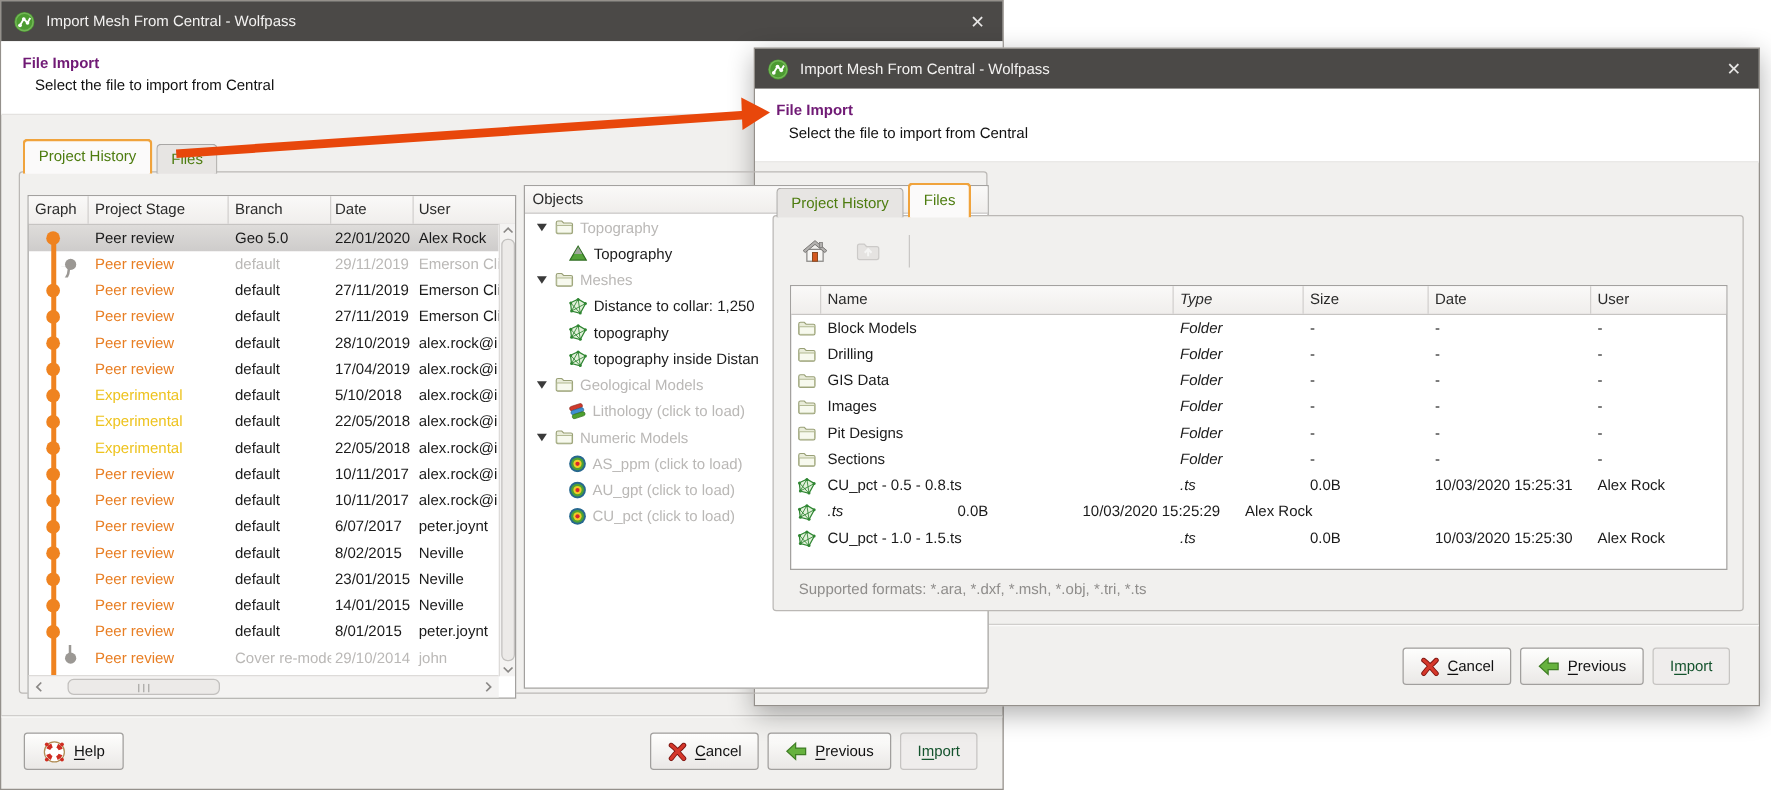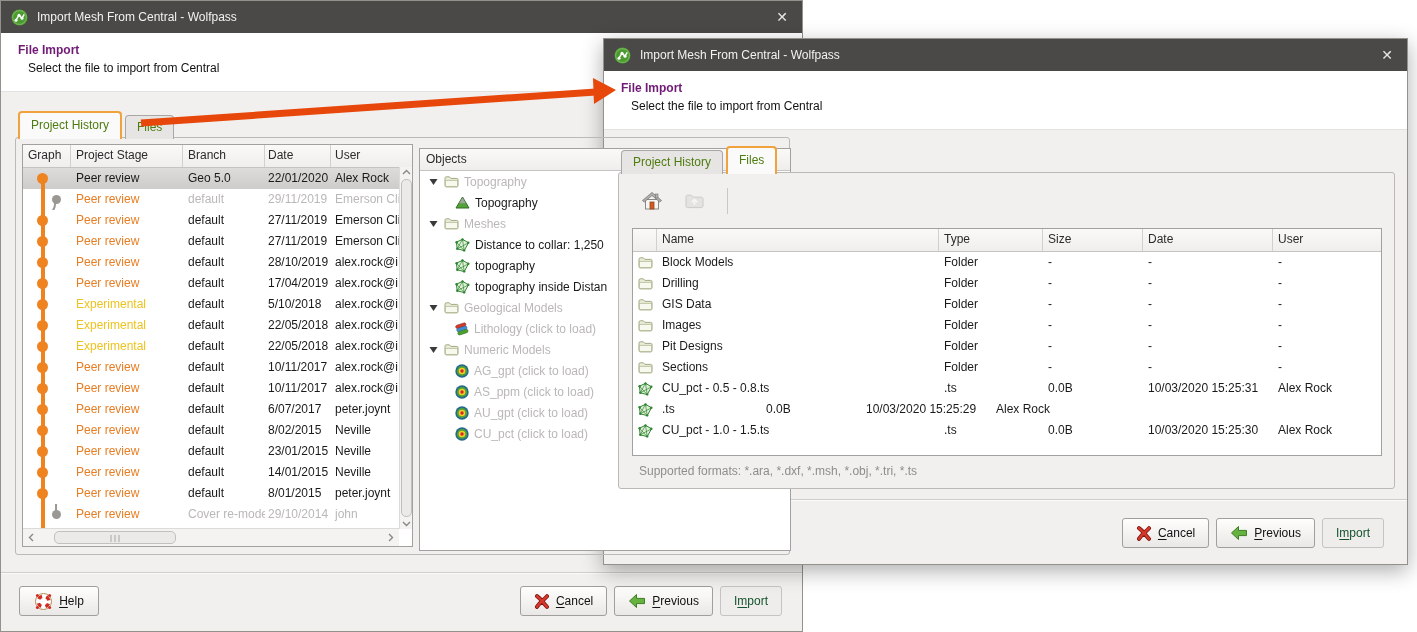--- a/index.html
+++ b/index.html
@@ -26,21 +26,21 @@
   #right-window .tabs{left:17px;top:107px;}
   .tab{height:23px;line-height:23px;padding:0 11px;background:#e7e5e3;border:1px solid #a9a7a5;border-bottom:none;
        border-radius:4px 4px 0 0;margin-right:3px;color:#4d7c0f;}
   .tab.active{height:26px;line-height:25px;background:#fbfafa;border:2px solid #f0a33c;border-bottom:none;}
 
   .groupbox{position:absolute;border:1px solid #bbb8b5;border-radius:3px;z-index:2;box-sizing:border-box;}
   #left-window .groupbox{left:14px;top:136px;width:775px;height:418px;}
   #right-window .groupbox{left:14px;top:133px;width:777px;height:317px;background:#f1f0ee;}
 
   .panel{position:absolute;background:#fff;border:1px solid #a3a19f;box-sizing:border-box;}
-  .history-panel{left:6px;top:6px;width:391px;height:403px;display:flex;flex-direction:column;}
+  .history-panel{left:6px;top:18px;width:391px;height:403px;display:flex;flex-direction:column;}
   .objects-panel{left:403px;top:10px;width:372px;height:403px;}
 
   .hhead,.fhead{display:flex;height:22px;line-height:21px;background:linear-gradient(#faf9f8,#f0eeec);
     border-bottom:1px solid #c6c4c2;flex:none;color:#2b2b2b;}
   .hc{padding-left:5px;box-sizing:border-box;overflow:hidden;white-space:nowrap;}
   .hhead .hc{border-right:1px solid #d2d0ce;}
   .hhead .hc:last-child{border-right:none;}
   .c-graph{width:48px;position:relative;flex:none;}
   .c-stage{width:112px;flex:none;}
   .c-branch{width:82px;flex:none;}
@@ -77,21 +77,21 @@
   .obj-ico{display:inline-flex;flex:none;}
 
   .ftoolbar{position:absolute;left:20px;top:15px;display:flex;align-items:center;gap:16px;}
   .tool-btn{width:26px;height:26px;display:flex;align-items:center;justify-content:center;border-radius:3px;}
   .tool-btn.disabled{opacity:.55;}
   .tool-sep{width:1px;height:26px;background:#c9c7c5;margin-left:4px;}
 
   .file-panel{left:13px;top:55px;width:750px;height:228px;display:flex;flex-direction:column;}
   .fc-icon{width:24px;flex:none;display:flex;align-items:center;justify-content:center;}
   .fc-name{width:282px;flex:none;}
-  .fc-type{width:104px;flex:none;}
+  .fc-type{width:104px;flex:none;font-style:italic;}
   .fc-size{width:100px;flex:none;}
   .fc-date{width:130px;flex:none;}
   .fc-user{flex:1;min-width:0;}
   .fhead .hc{border-right:1px solid #d2d0ce;}
   .fhead .hc:last-child{border-right:none;}
   .frow{display:flex;height:21px;line-height:21px;}
   .frow .hc{padding-left:5px;}
   .formats{position:absolute;left:20px;top:291px;color:#8f8d8b;}
 
   .sep{position:absolute;left:0;right:0;border-top:1px solid #d0cecc;box-shadow:0 1px 0 #fbfaf9;}
@@ -460,31 +460,20 @@
                 <polygon points="0.5,1 8.5,1 4.5,7" fill="#3a3a3a"></polygon>
               </svg>
             </span>
             <span class="obj-ico">
               <svg width="15" height="13" viewBox="0 0 15 13">
                 <path d="M1 3.2 C1 2.3 1.5 1.8 2.4 1.8 H5.4 L6.9 3.4 H12.8 C13.5 3.4 14 3.9 14 4.6 V10.6 C14 11.4 13.5 11.9 12.7 11.9 H2.3 C1.5 11.9 1 11.4 1 10.6 Z" fill="#e9ecd9" stroke="#99a077" stroke-width="0.9"></path>
                 <path d="M1.4 5.4 H13.6 V10.6 C13.6 11.2 13.2 11.5 12.7 11.5 H2.3 C1.8 11.5 1.4 11.2 1.4 10.6 Z" fill="#f7f9ee" stroke="#aab188" stroke-width="0.7"></path>
               </svg>
             </span>
             <span class="obj-label muted">Numeric Models</span>
-          </div>
-          <div class="obj-row" style="padding-left: 35px;">
-            <span class="obj-ico">
-              <svg width="14" height="14" viewBox="0 0 14 14">
-                <circle cx="7" cy="7" r="6.7" fill="#27688f"></circle>
-                <circle cx="7" cy="7" r="5.1" fill="#4ea233"></circle>
-                <circle cx="7" cy="7" r="3.3" fill="#f0cd26"></circle>
-                <circle cx="7" cy="7" r="1.7" fill="#d8262c"></circle>
-              </svg>
-            </span>
-            <span class="obj-label muted">AG_gpt (click to load)</span>
           </div>
           <div class="obj-row" style="padding-left: 35px;">
             <span class="obj-ico">
               <svg width="14" height="14" viewBox="0 0 14 14">
                 <circle cx="7" cy="7" r="6.7" fill="#27688f"></circle>
                 <circle cx="7" cy="7" r="5.1" fill="#4ea233"></circle>
                 <circle cx="7" cy="7" r="3.3" fill="#f0cd26"></circle>
                 <circle cx="7" cy="7" r="1.7" fill="#d8262c"></circle>
               </svg>
             </span>

